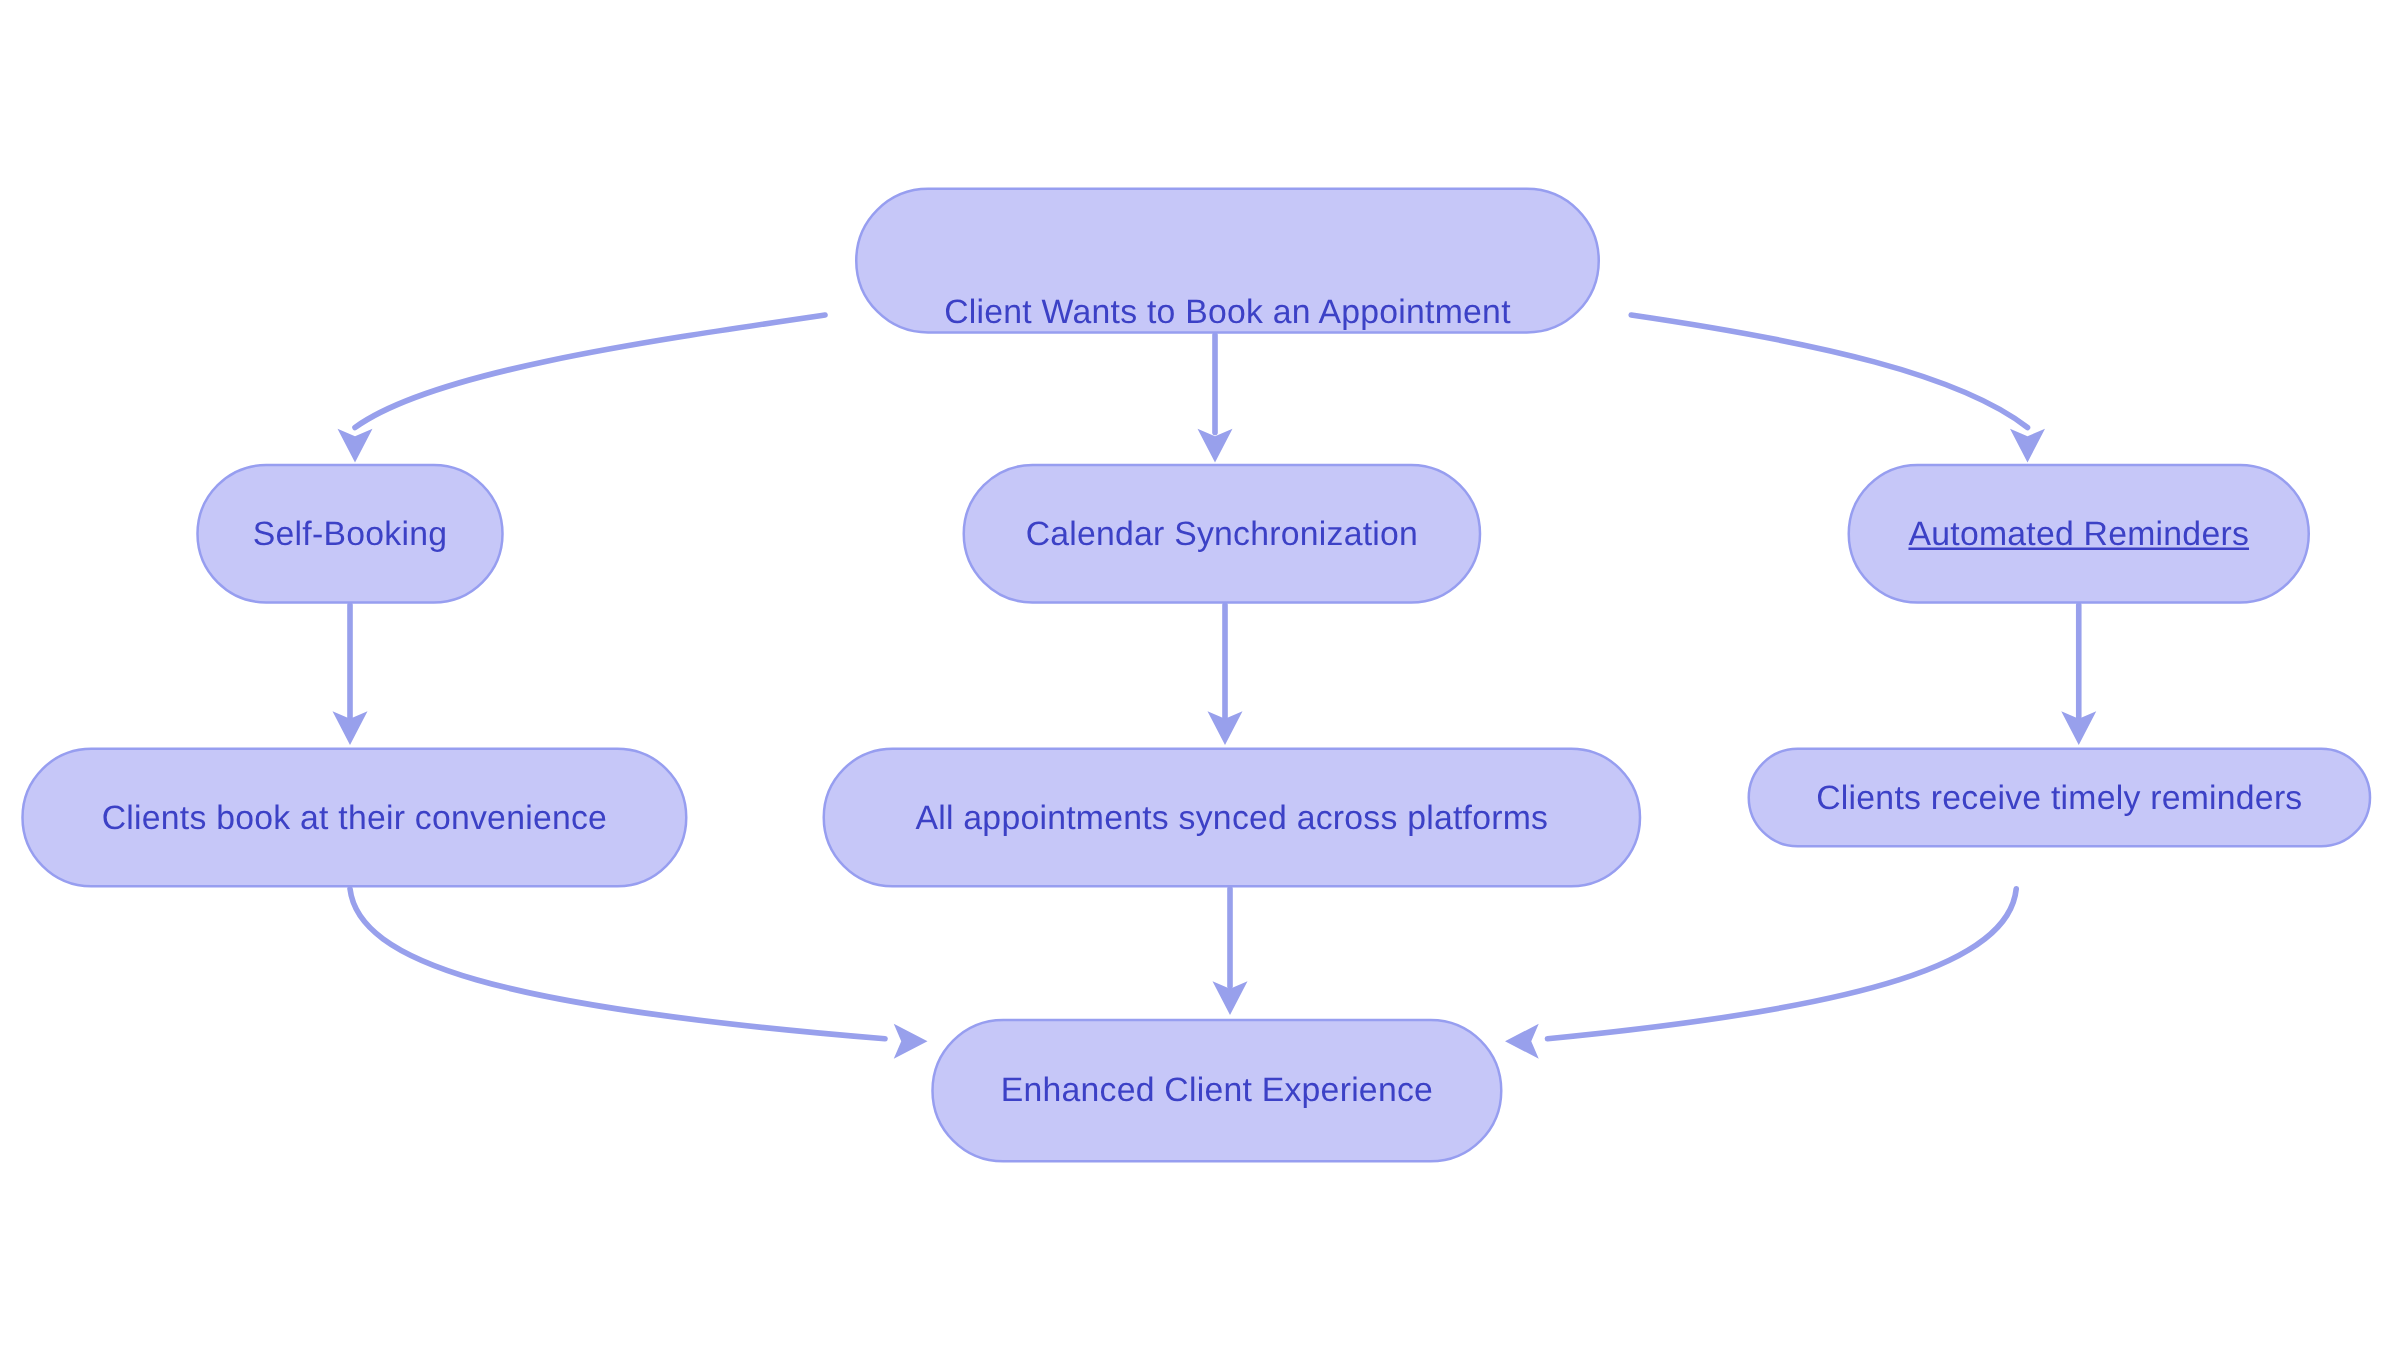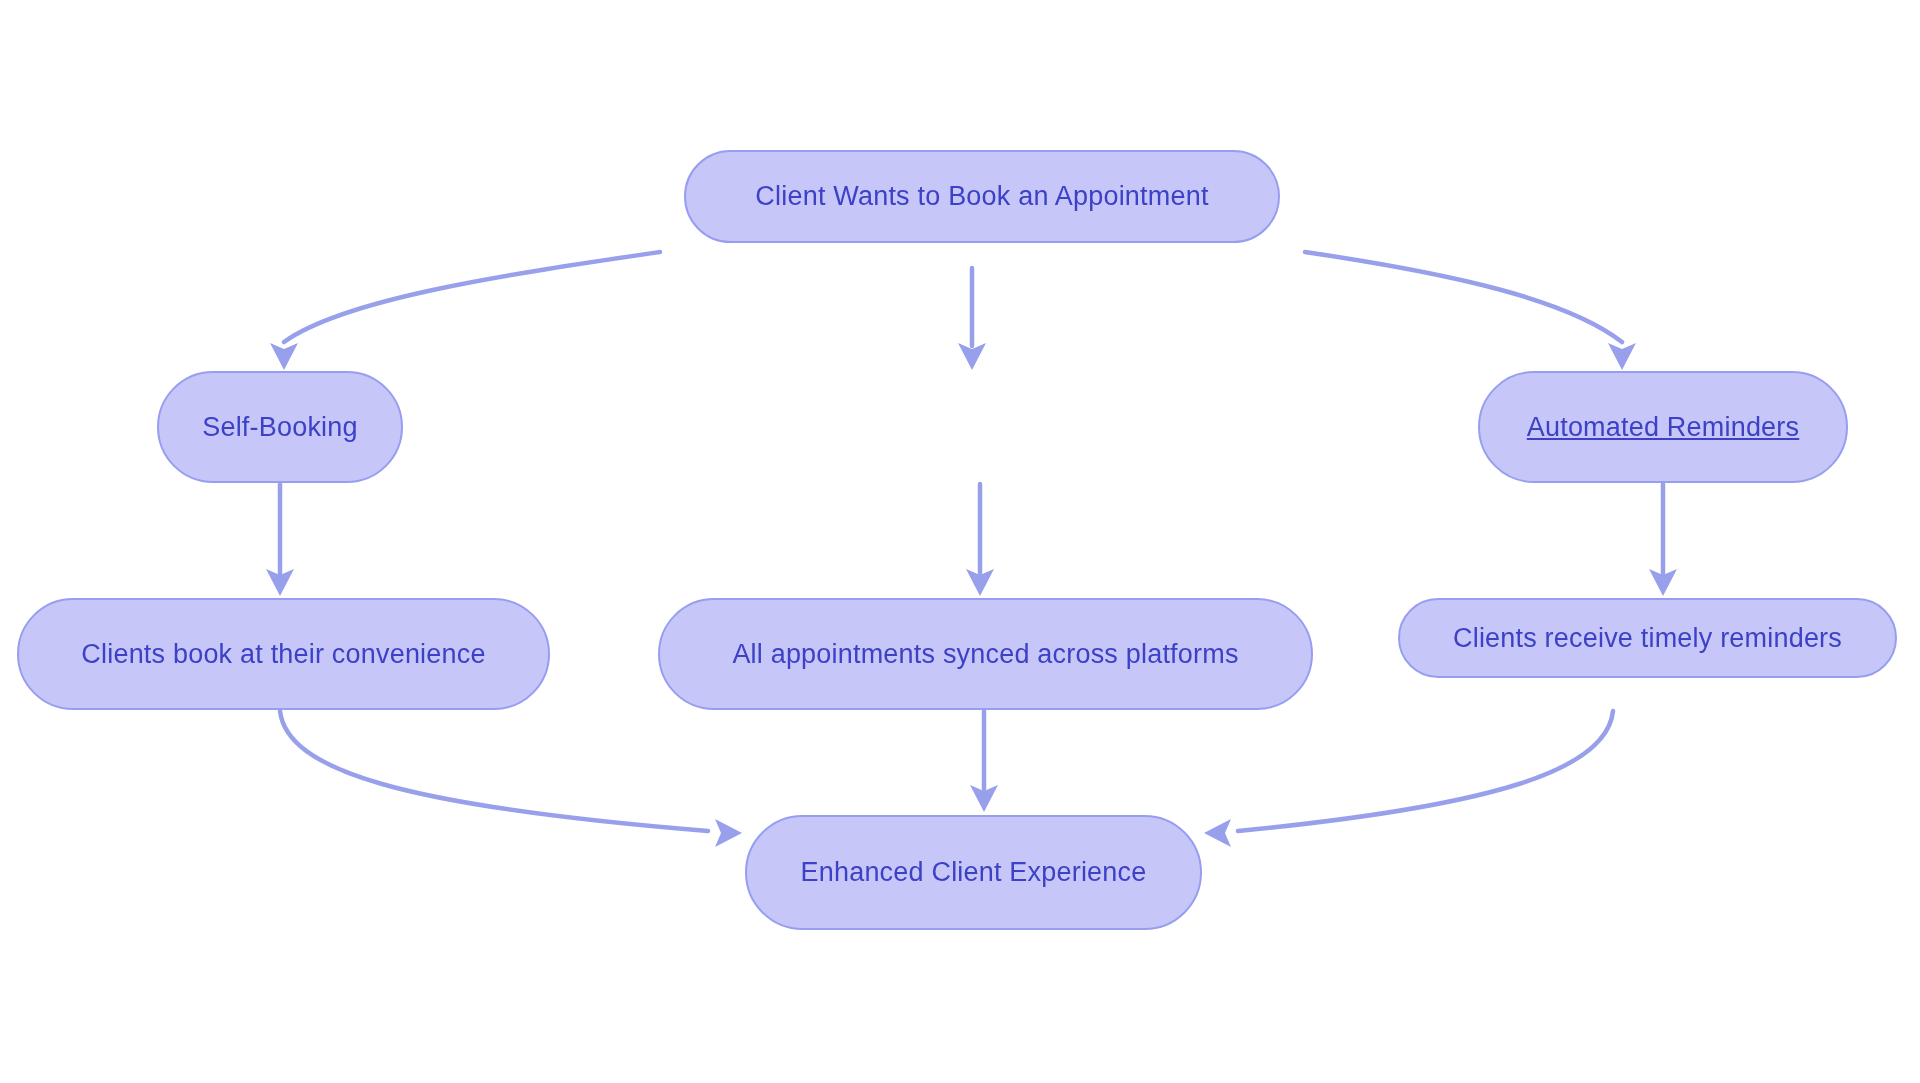--- a/index.html
+++ b/index.html
@@ -62,25 +62,28 @@
       <path d="M 1663 484 L 1663 574" fill="none" stroke="#98a0ec" stroke-width="4.5" stroke-linecap="round"></path>
       <polygon points="1663,596 1649,569 1663,575 1677,569" fill="#98a0ec"></polygon>
       <path d="M 280 711 C 287 770, 400 806, 708 831" fill="none" stroke="#98a0ec" stroke-width="4.5" stroke-linecap="round"></path>
       <polygon points="742,833 715,819 721,833 715,847" fill="#98a0ec"></polygon>
       <path d="M 984 711 L 984 789" fill="none" stroke="#98a0ec" stroke-width="4.5" stroke-linecap="round"></path>
       <polygon points="984,812 970,785 984,791 998,785" fill="#98a0ec"></polygon>
       <path d="M 1613 711 C 1607 770, 1495 806, 1238 831" fill="none" stroke="#98a0ec" stroke-width="4.5" stroke-linecap="round"></path>
       <polygon points="1204,833 1231,819 1225,833 1231,847" fill="#98a0ec"></polygon>
     </svg>
   <div class="nodes-layer">
-      <div class="node" style="left: 684px; top: 150px; width: 596px; height: 93px;">
+      <div class="node" style="left: 684px; top: 150px; width: 596px; height: 117px; align-items: flex-end;">
         <span>Client Wants to Book an Appointment</span>
       </div>
       <div class="node" style="left: 157px; top: 371px; width: 246px; height: 112px; justify-content: center;">
         <span>Self-Booking</span>
+      </div>
+      <div class="node" style="left: 770px; top: 371px; width: 415px; height: 112px;">
+        <span>Calendar Synchronization</span>
       </div>
       <div class="node" style="left: 1478px; top: 371px; width: 370px; height: 112px; text-decoration: underline;">
         <span>Automated Reminders</span>
       </div>
       <div class="node" style="left: 17px; top: 598px; width: 533px; height: 112px; text-align: right;">
         <span>Clients book at their convenience</span>
       </div>
       <div class="node" style="left: 658px; top: 598px; width: 655px; height: 112px;">
         <span>All appointments synced across platforms</span>
       </div>

